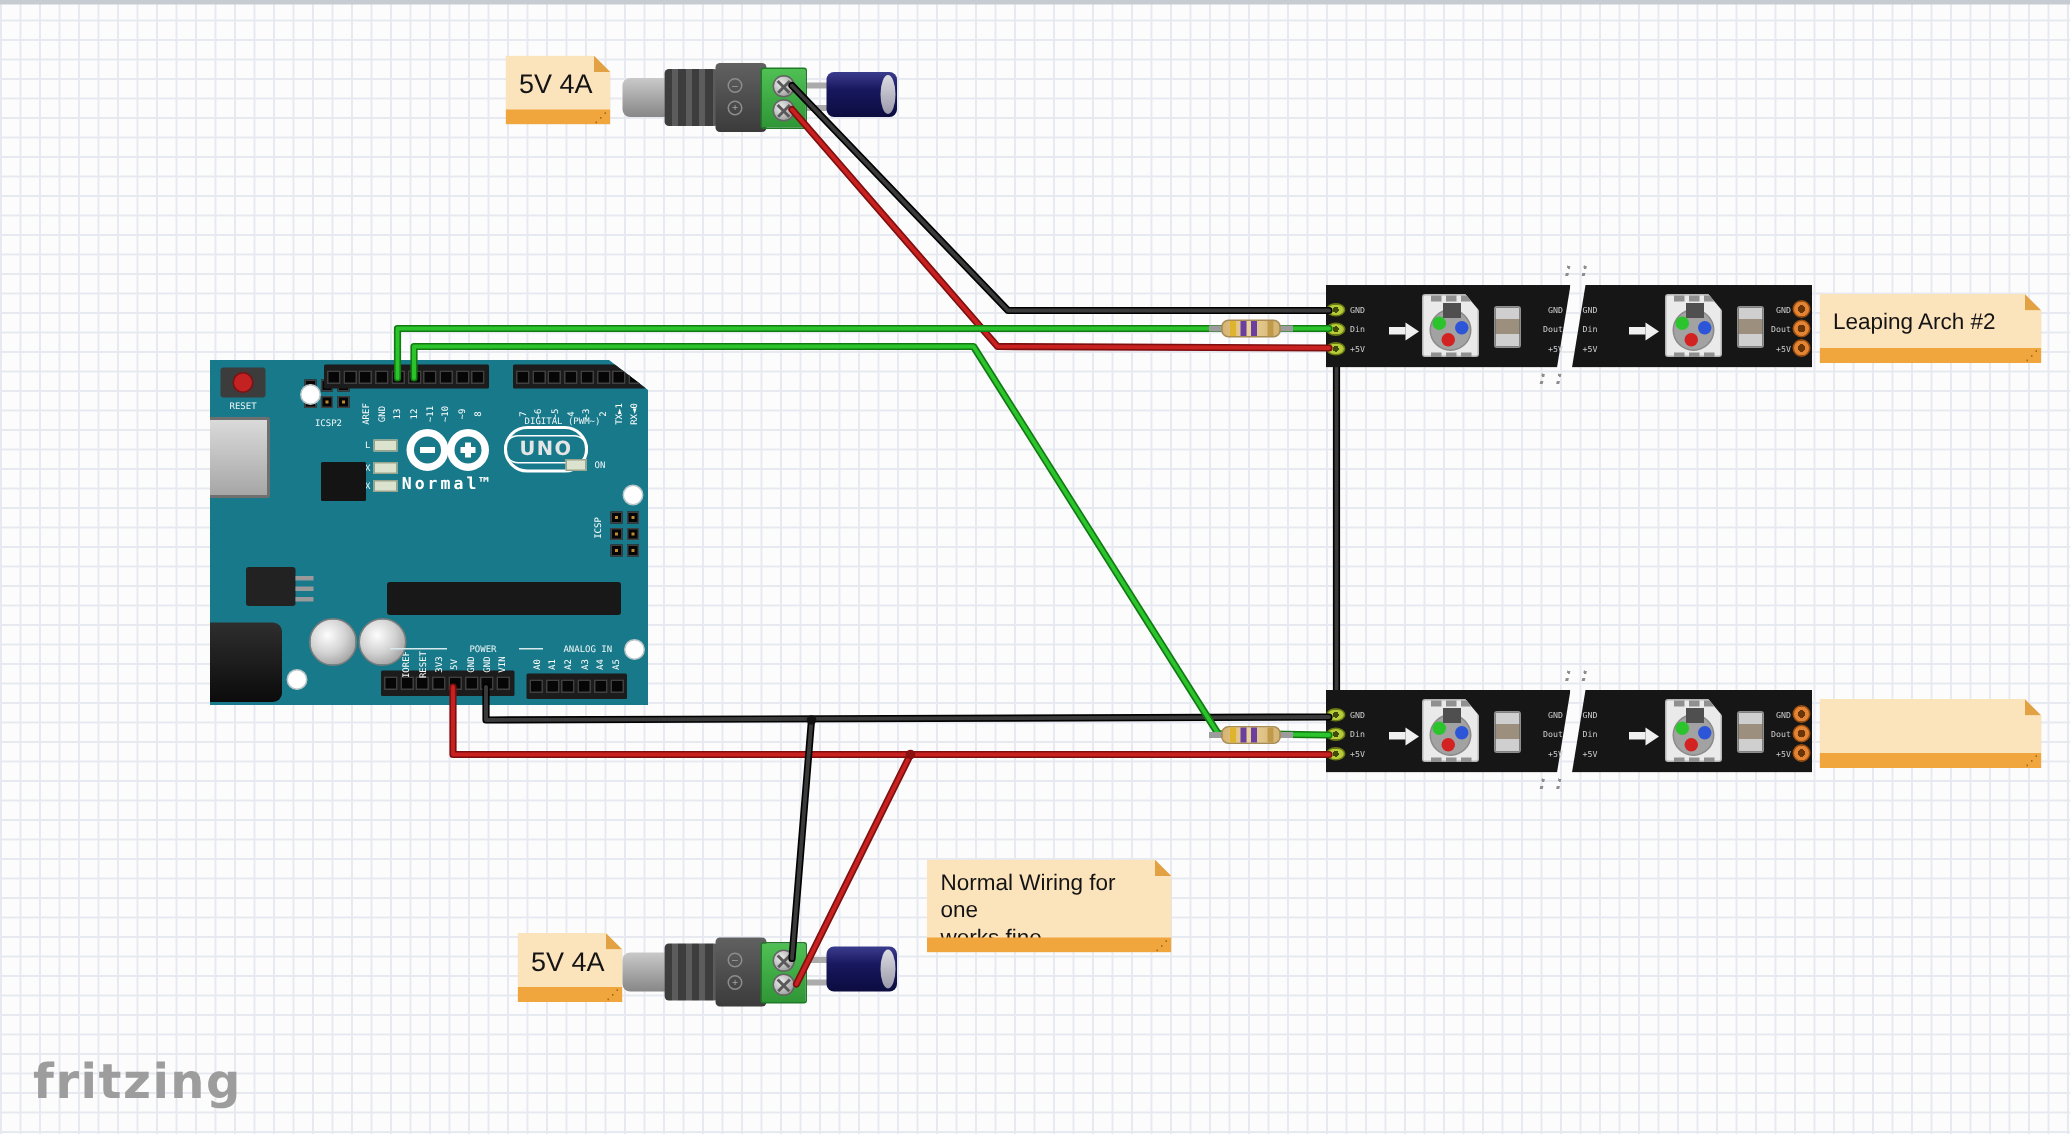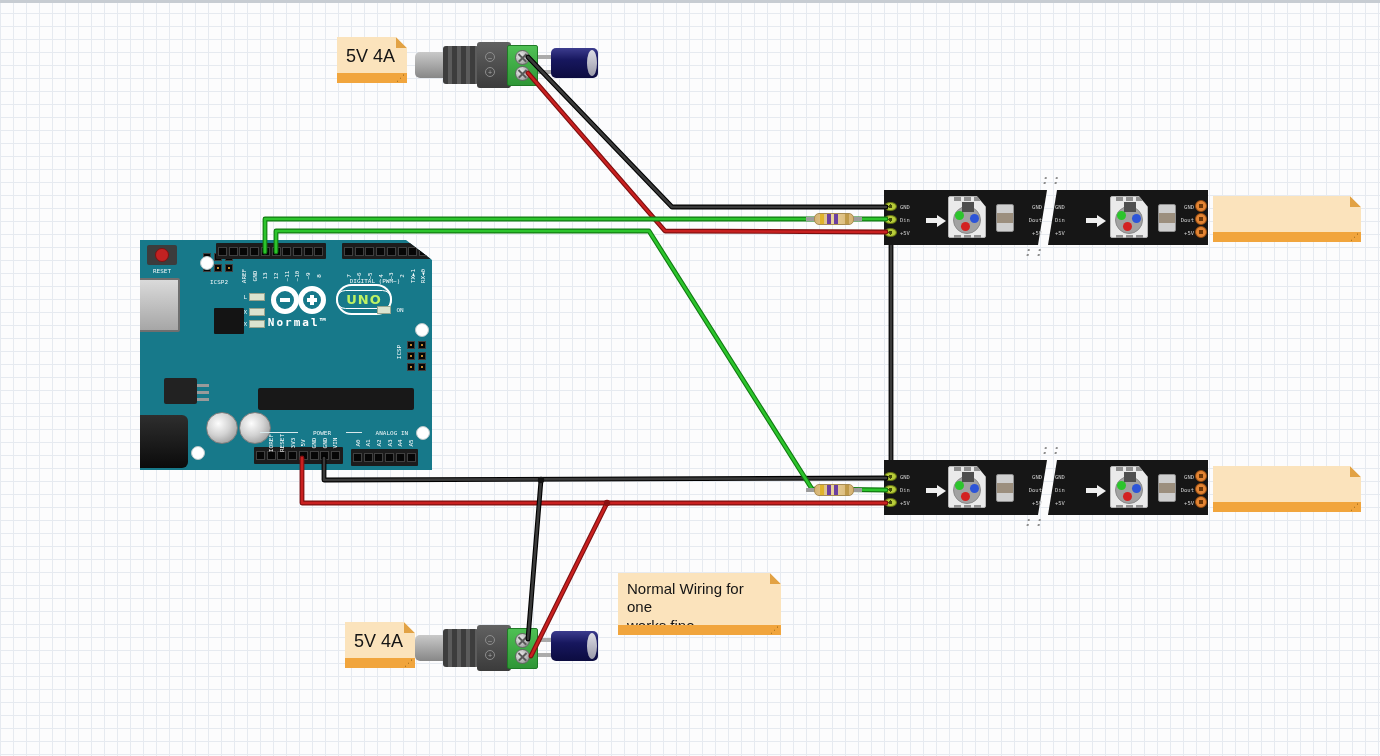--- a/index.html
+++ b/index.html
@@ -202,21 +202,21 @@
     <div class="ledrect" style="left:109px;top:80px;"></div>
 
     <div class="abs" style="left:131px;top:46px;width:28px;height:28px;border:5px solid #fff;border-radius:50%;box-sizing:border-box;"></div>
     <div class="abs" style="left:158px;top:46px;width:28px;height:28px;border:5px solid #fff;border-radius:50%;box-sizing:border-box;"></div>
     <div class="abs" style="left:140px;top:58px;width:10px;height:4px;background:#fff;"></div>
     <div class="abs" style="left:167px;top:58px;width:10px;height:4px;background:#fff;"></div>
     <div class="abs" style="left:170px;top:55px;width:4px;height:10px;background:#fff;"></div>
     <div class="abs" style="left:116px;top:76px;width:84px;text-align:center;font:bold 11px 'DejaVu Sans Mono',monospace;letter-spacing:2px;color:#fff;">Normal™</div>
 
     <div class="abs" style="left:196px;top:44px;width:56px;height:31px;border:2px solid #fff;border-radius:16px;box-sizing:border-box;display:flex;align-items:center;justify-content:center;">
-      <div style="border:1.5px solid #fff;border-radius:11px;padding:1px 9px;font:bold 13px 'DejaVu Sans',sans-serif;letter-spacing:1px;color:#bef264;">UNO</div>
+      <div style="border:1.5px solid #fff;border-radius:11px;padding:1px 9px;font:bold 13px 'DejaVu Sans',sans-serif;letter-spacing:1px;color:#e5e5e5;">UNO</div>
     </div>
 
     <div class="ledrect" style="left:237px;top:66px;width:14px;"></div>
     <div class="t6" style="left:250px;top:65px;width:20px;">ON</div>
 
     <div id="icsp-holder">
         <div class="pin gold" style="left: 267px; top: 101px; width: 8px; height: 8px;"></div>
         <div class="pin gold" style="left: 278px; top: 101px; width: 8px; height: 8px;"></div>
         <div class="pin gold" style="left: 267px; top: 112px; width: 8px; height: 8px;"></div>
         <div class="pin gold" style="left: 278px; top: 112px; width: 8px; height: 8px;"></div>
@@ -447,33 +447,35 @@
       </div>
   </div>
   <div class="note" id="note-psu-bottom" style="left:345px;top:622px;width:70px;height:46px;">
     <div class="note-text big">5V 4A</div>
     <div class="note-fold"></div>
     <div class="note-bar">
         <span class="note-grip">⋰</span>
       </div>
   </div>
   <div class="note" id="note-arch2" style="left:1213px;top:196px;width:148px;height:46px;">
+    <div class="note-text" style="padding-top:10px;">Leaping Arch #2</div>
     <div class="note-fold"></div>
     <div class="note-bar">
         <span class="note-grip">⋰</span>
       </div>
   </div>
   <div class="note" id="note-arch1" style="left:1213px;top:466px;width:148px;height:46px;">
     <div class="note-fold"></div>
     <div class="note-bar">
         <span class="note-grip">⋰</span>
       </div>
   </div>
   <div class="note" id="note-normal" style="left:618px;top:573px;width:163px;height:62px;">
     <div class="note-text">Normal Wiring for one
 works fine.</div>
     <div class="note-fold"></div>
     <div class="note-bar">
         <span class="note-grip">⋰</span>
       </div>
   </div>
 
+  <div id="watermark">fritzing</div>
 </div>
 
 </body></html>

